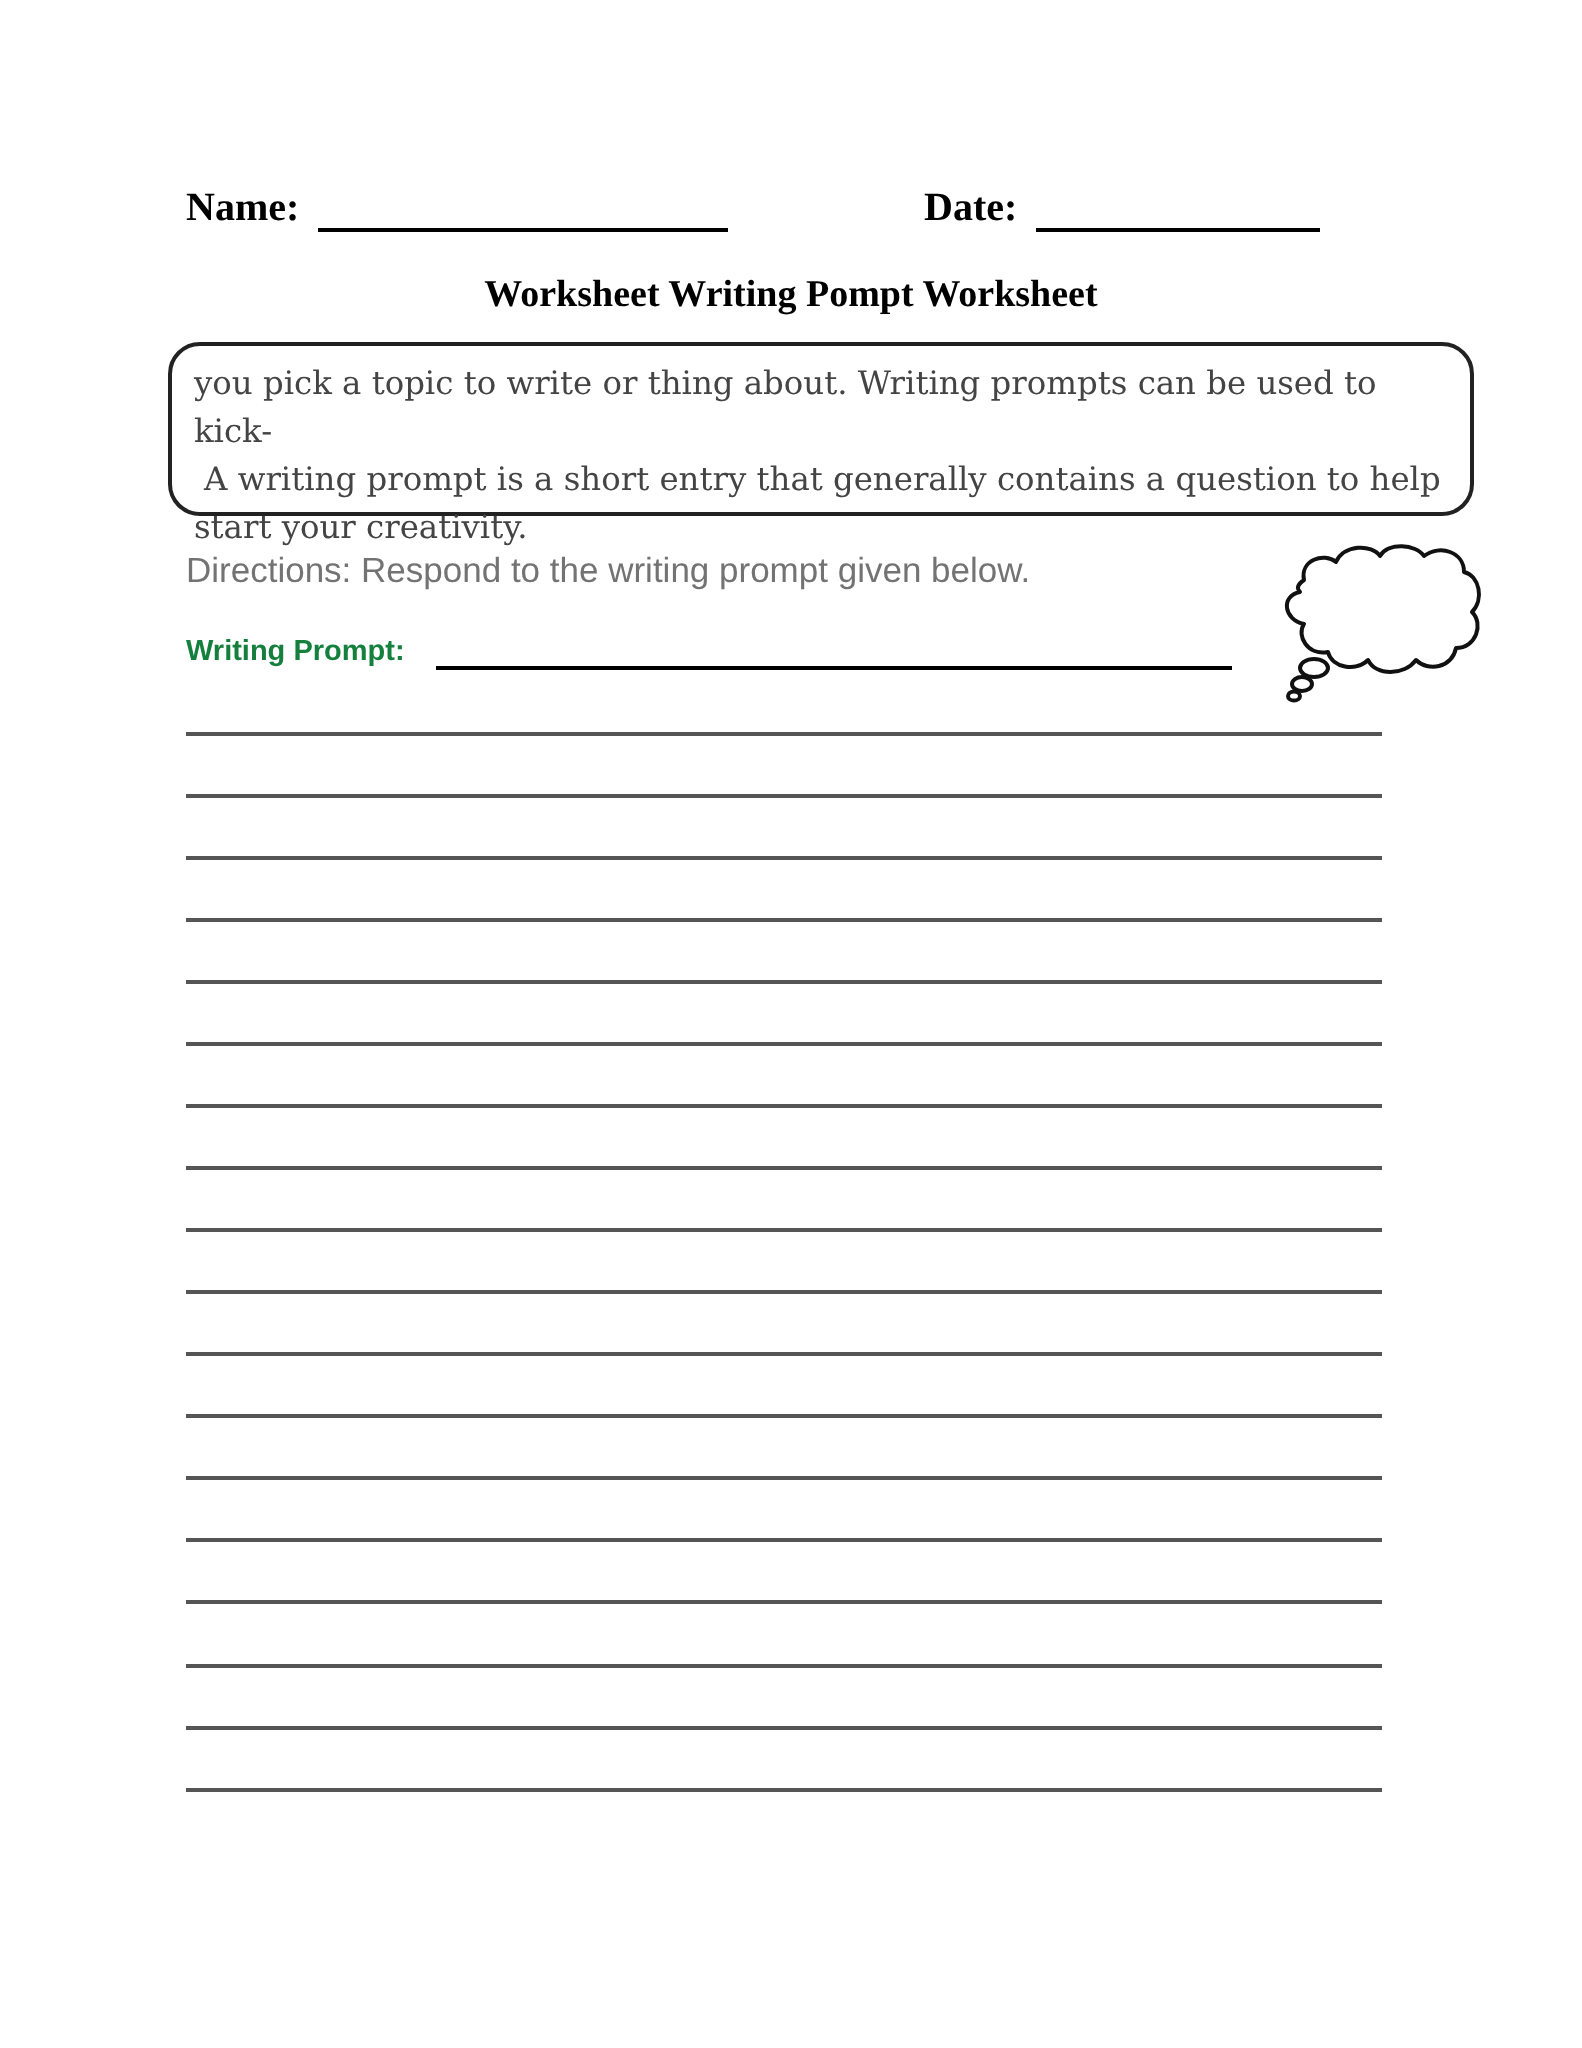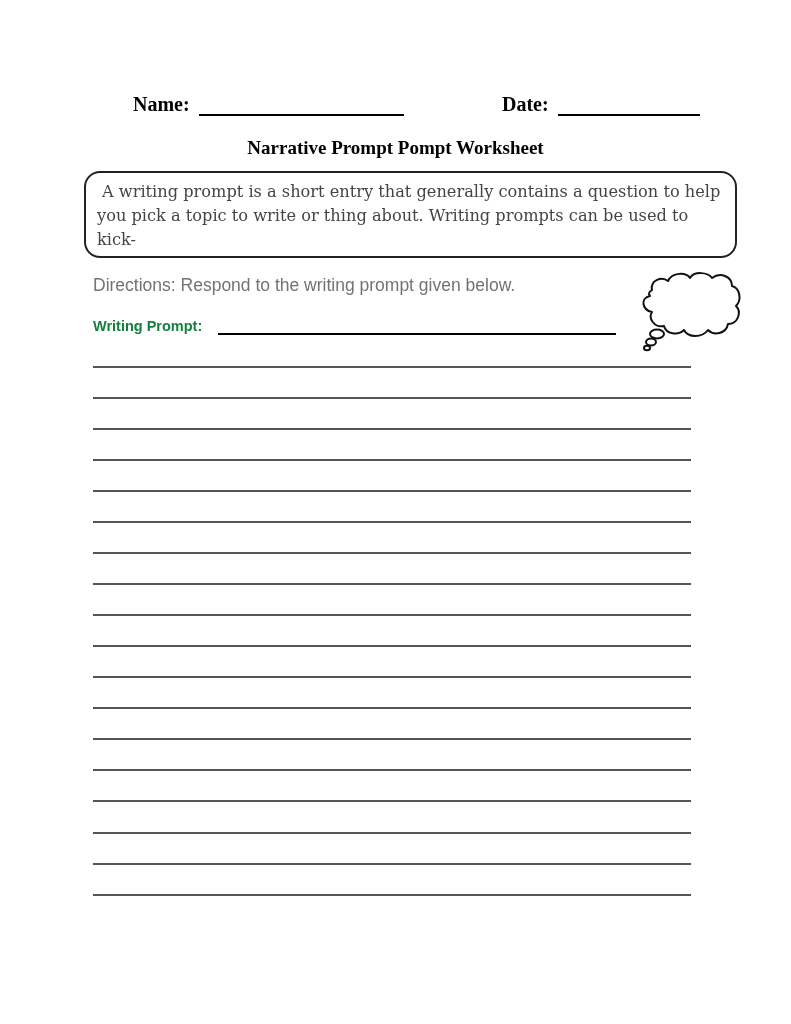--- a/index.html
+++ b/index.html
@@ -1,19 +1,19 @@
 <!DOCTYPE html>
 <html><head>
   <meta charset="utf-8">
   <style>
     html, body { margin: 0; padding: 0; background: #ffffff; }
     body { width: 791px; height: 1024px; position: relative; overflow: hidden; }
     .abs { position: absolute; }
     .serif-bold { font-family: "Liberation Serif", serif; font-weight: bold; color: #000; }
-    .hdr { font-size: 20px; top: 93px; margin-left: 40px; }
+    .hdr { font-size: 20px; top: 93px; }
     .blank { display: inline-block; border-bottom: 2px solid #000; height: 20px; vertical-align: bottom; }
     .title { font-size: 19px; top: 137px; left: 0; width: 791px; text-align: center; }
     .infobox {
       left: 84px; top: 171px; width: 653px; height: 87px;
       border: 2px solid #222; border-radius: 16px; box-sizing: border-box;
     }
     .infotext {
       left: 97px; top: 180px; width: 630px;
       font-family: "DejaVu Serif", serif; font-size: 16.2px; line-height: 24px; color: #444;
     }
@@ -32,26 +32,27 @@
 
 <div class="abs serif-bold hdr" style="left:93px;">
   <span>Name:</span>
   <span class="blank" style="width:205px; margin-left:4px;"></span>
 </div>
 <div class="abs serif-bold hdr" style="left:462px;text-align:center;">
   <span>Date:</span>
   <span class="blank" style="width:142px; margin-left:4px;"></span>
 </div>
 
-<div class="abs serif-bold title">Narrative Prompt Pompt Worksheet</div>
+<div class="abs serif-bold title">Worksheet Writing Pompt Worksheet</div>
 
 <div class="abs infobox"></div>
 <div class="abs infotext">
+  <div>you pick a topic to write or thing about. Writing prompts can be used to kick-</div>
   <div style="padding-left:5px;">A writing prompt is a short entry that generally contains a question to help</div>
-  <div>you pick a topic to write or thing about. Writing prompts can be used to kick-</div>
+  <div>start your creativity.</div>
 </div>
 
 <div class="abs directions">Directions: Respond to the writing prompt given below.</div>
 
 <div class="abs prompt-label">Writing Prompt:</div>
 <div class="abs prompt-line"></div>
 
 <svg class="abs cloud" viewBox="0 0 120 90">
   <g fill="#fff" stroke="#111" stroke-width="2" stroke-linejoin="round">
     <path d="M22,22 C20,12 32,8 38,13 C42,4 56,4 60,10 C64,3 78,4 82,10 C90,4 102,8 102,18 C110,20 112,32 106,38 C112,44 108,56 98,56 C96,66 84,68 78,62 C72,70 58,70 54,62 C48,68 36,66 34,58 C24,60 18,50 22,44 C12,42 10,30 20,28 C18,26 19,24 22,22 Z"></path>

